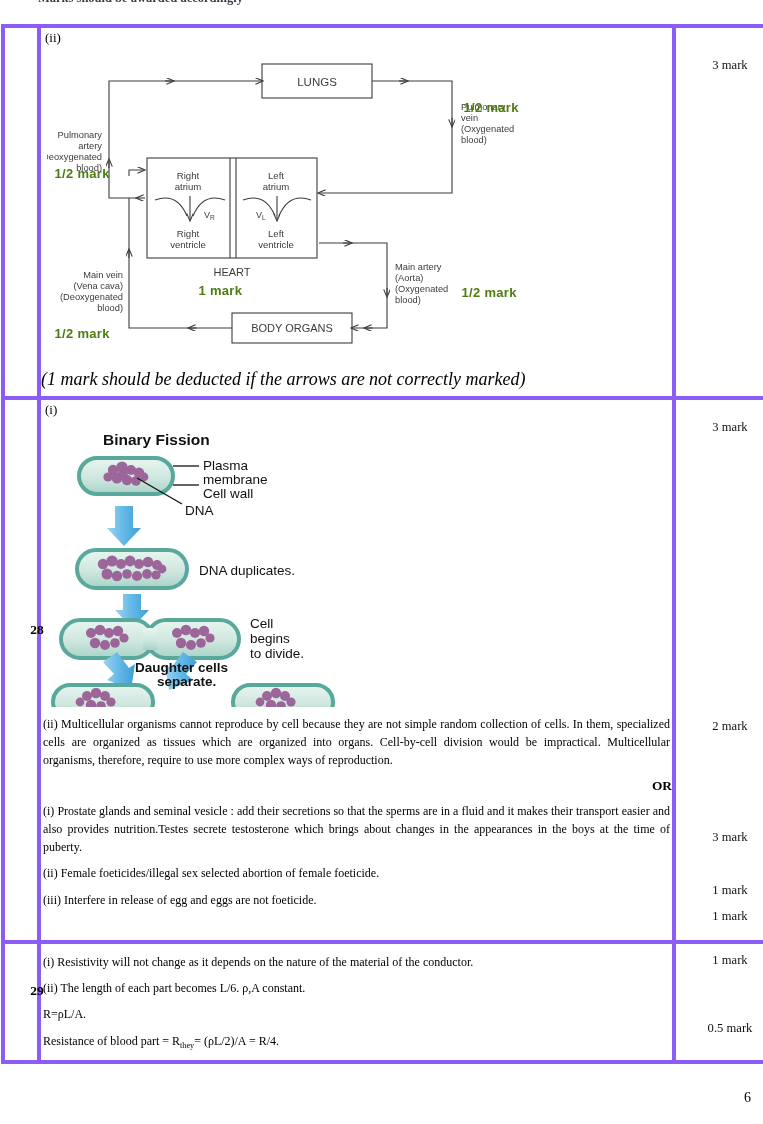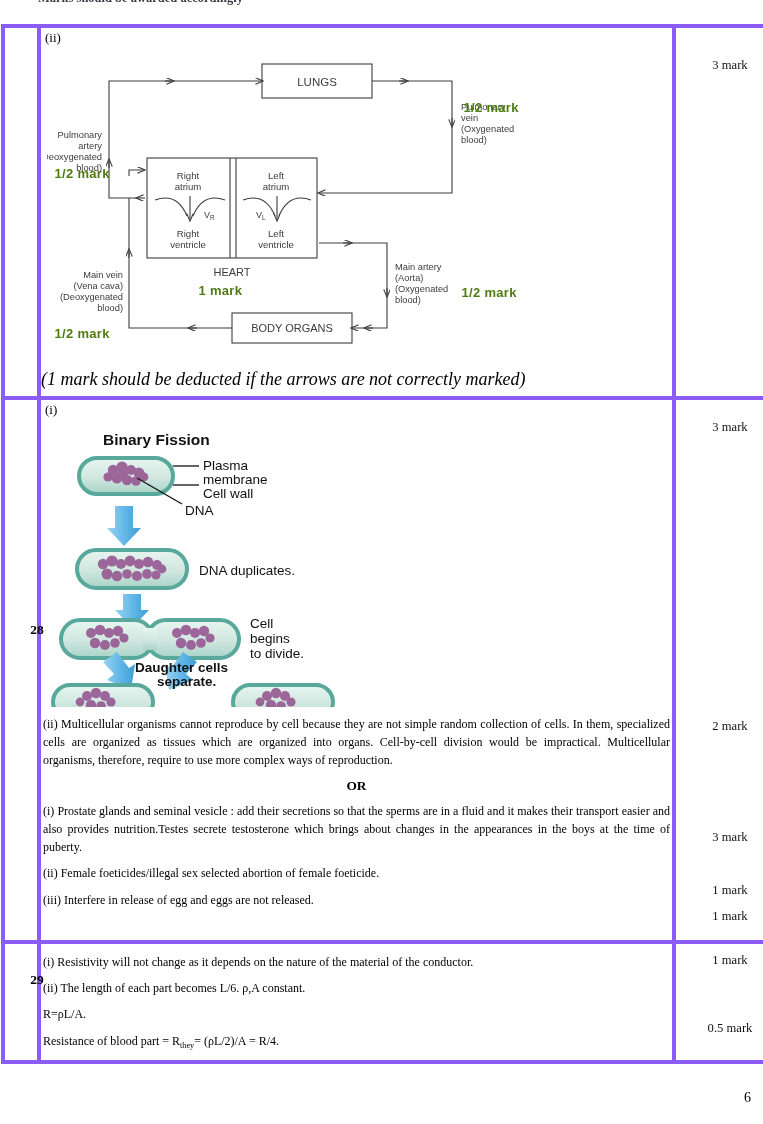--- a/index.html
+++ b/index.html
@@ -83,21 +83,21 @@
 
   p.para {
     font-size: 12px;
     line-height: 1.52;
     text-align: justify;
     margin: 8px 2px 8px 2px;
     font-family: "Liberation Serif", serif;
   }
   p.para.nojust { text-align: left; }
   .or-line {
-    text-align: center;
+    text-align: right;
     font-weight: bold;
     font-size: 13.4px;
     margin: 4px 0 8px 0;
     font-family: "Liberation Serif", serif;
   }
 
   
   .heart-fig {
     position: relative;
     width: 620px;
@@ -425,36 +425,36 @@
           </g>
         </svg>
       </div>
 
       <p class="para">(ii) Multicellular organisms cannot reproduce by cell because they are not simple random collection of cells. In them, specialized cells are organized as tissues which are organized into organs. Cell-by-cell division would be impractical. Multicellular organisms, therefore, require to use more complex ways of reproduction.</p>
 
       <div class="or-line">OR</div>
 
       <p class="para">(i) Prostate glands and seminal vesicle : add their secretions so that the sperms are in a fluid and it makes their transport easier and also provides nutrition.Testes secrete testosterone which brings about changes in the appearances in the boys at the time of puberty.</p>
       <p class="para nojust">(ii) Female foeticides/illegal sex selected abortion of female foeticide.</p>
-      <p class="para nojust">(iii) Interfere in release of egg and eggs are not released.</p>
+      <p class="para nojust">(iii) Interfere in release of egg and eggs are not foeticide.</p>
     </td>
 
     <td class="col-m marks-cell">
       <span class="mark" style="top:20px;">3 mark</span>
       <span class="mark" style="top:319px;">2 mark</span>
       <span class="mark" style="top:430px;">3 mark</span>
       <span class="mark" style="top:483px;">1 mark</span>
       <span class="mark" style="top:509px;">1 mark</span>
     </td>
   </tr>
 
   <tr>
     <td class="col-q qnum">
       <div class="qnum-inner" style="height:110px;">
-        <span class="qnum-label" style="top:8px;">29</span>
+        <span class="qnum-label" style="top:19px;">29</span>
       </div>
     </td>
 
     <td class="col-body body-cell" style="padding-top:8px;">
       <p class="para nojust" style="margin-top:1px;">(i) Resistivity will not change as it depends on the nature of the material of the conductor.</p>
       <p class="para nojust">(ii) The length of each part becomes L/6.  ρ,A constant.</p>
       <p class="para nojust">R=ρL/A.</p>
       <p class="para nojust"><span>Resistance of blood part = R</span><sub>they</sub><span>= (ρL/2)/A = R/4.</span></p>
     </td>
 

